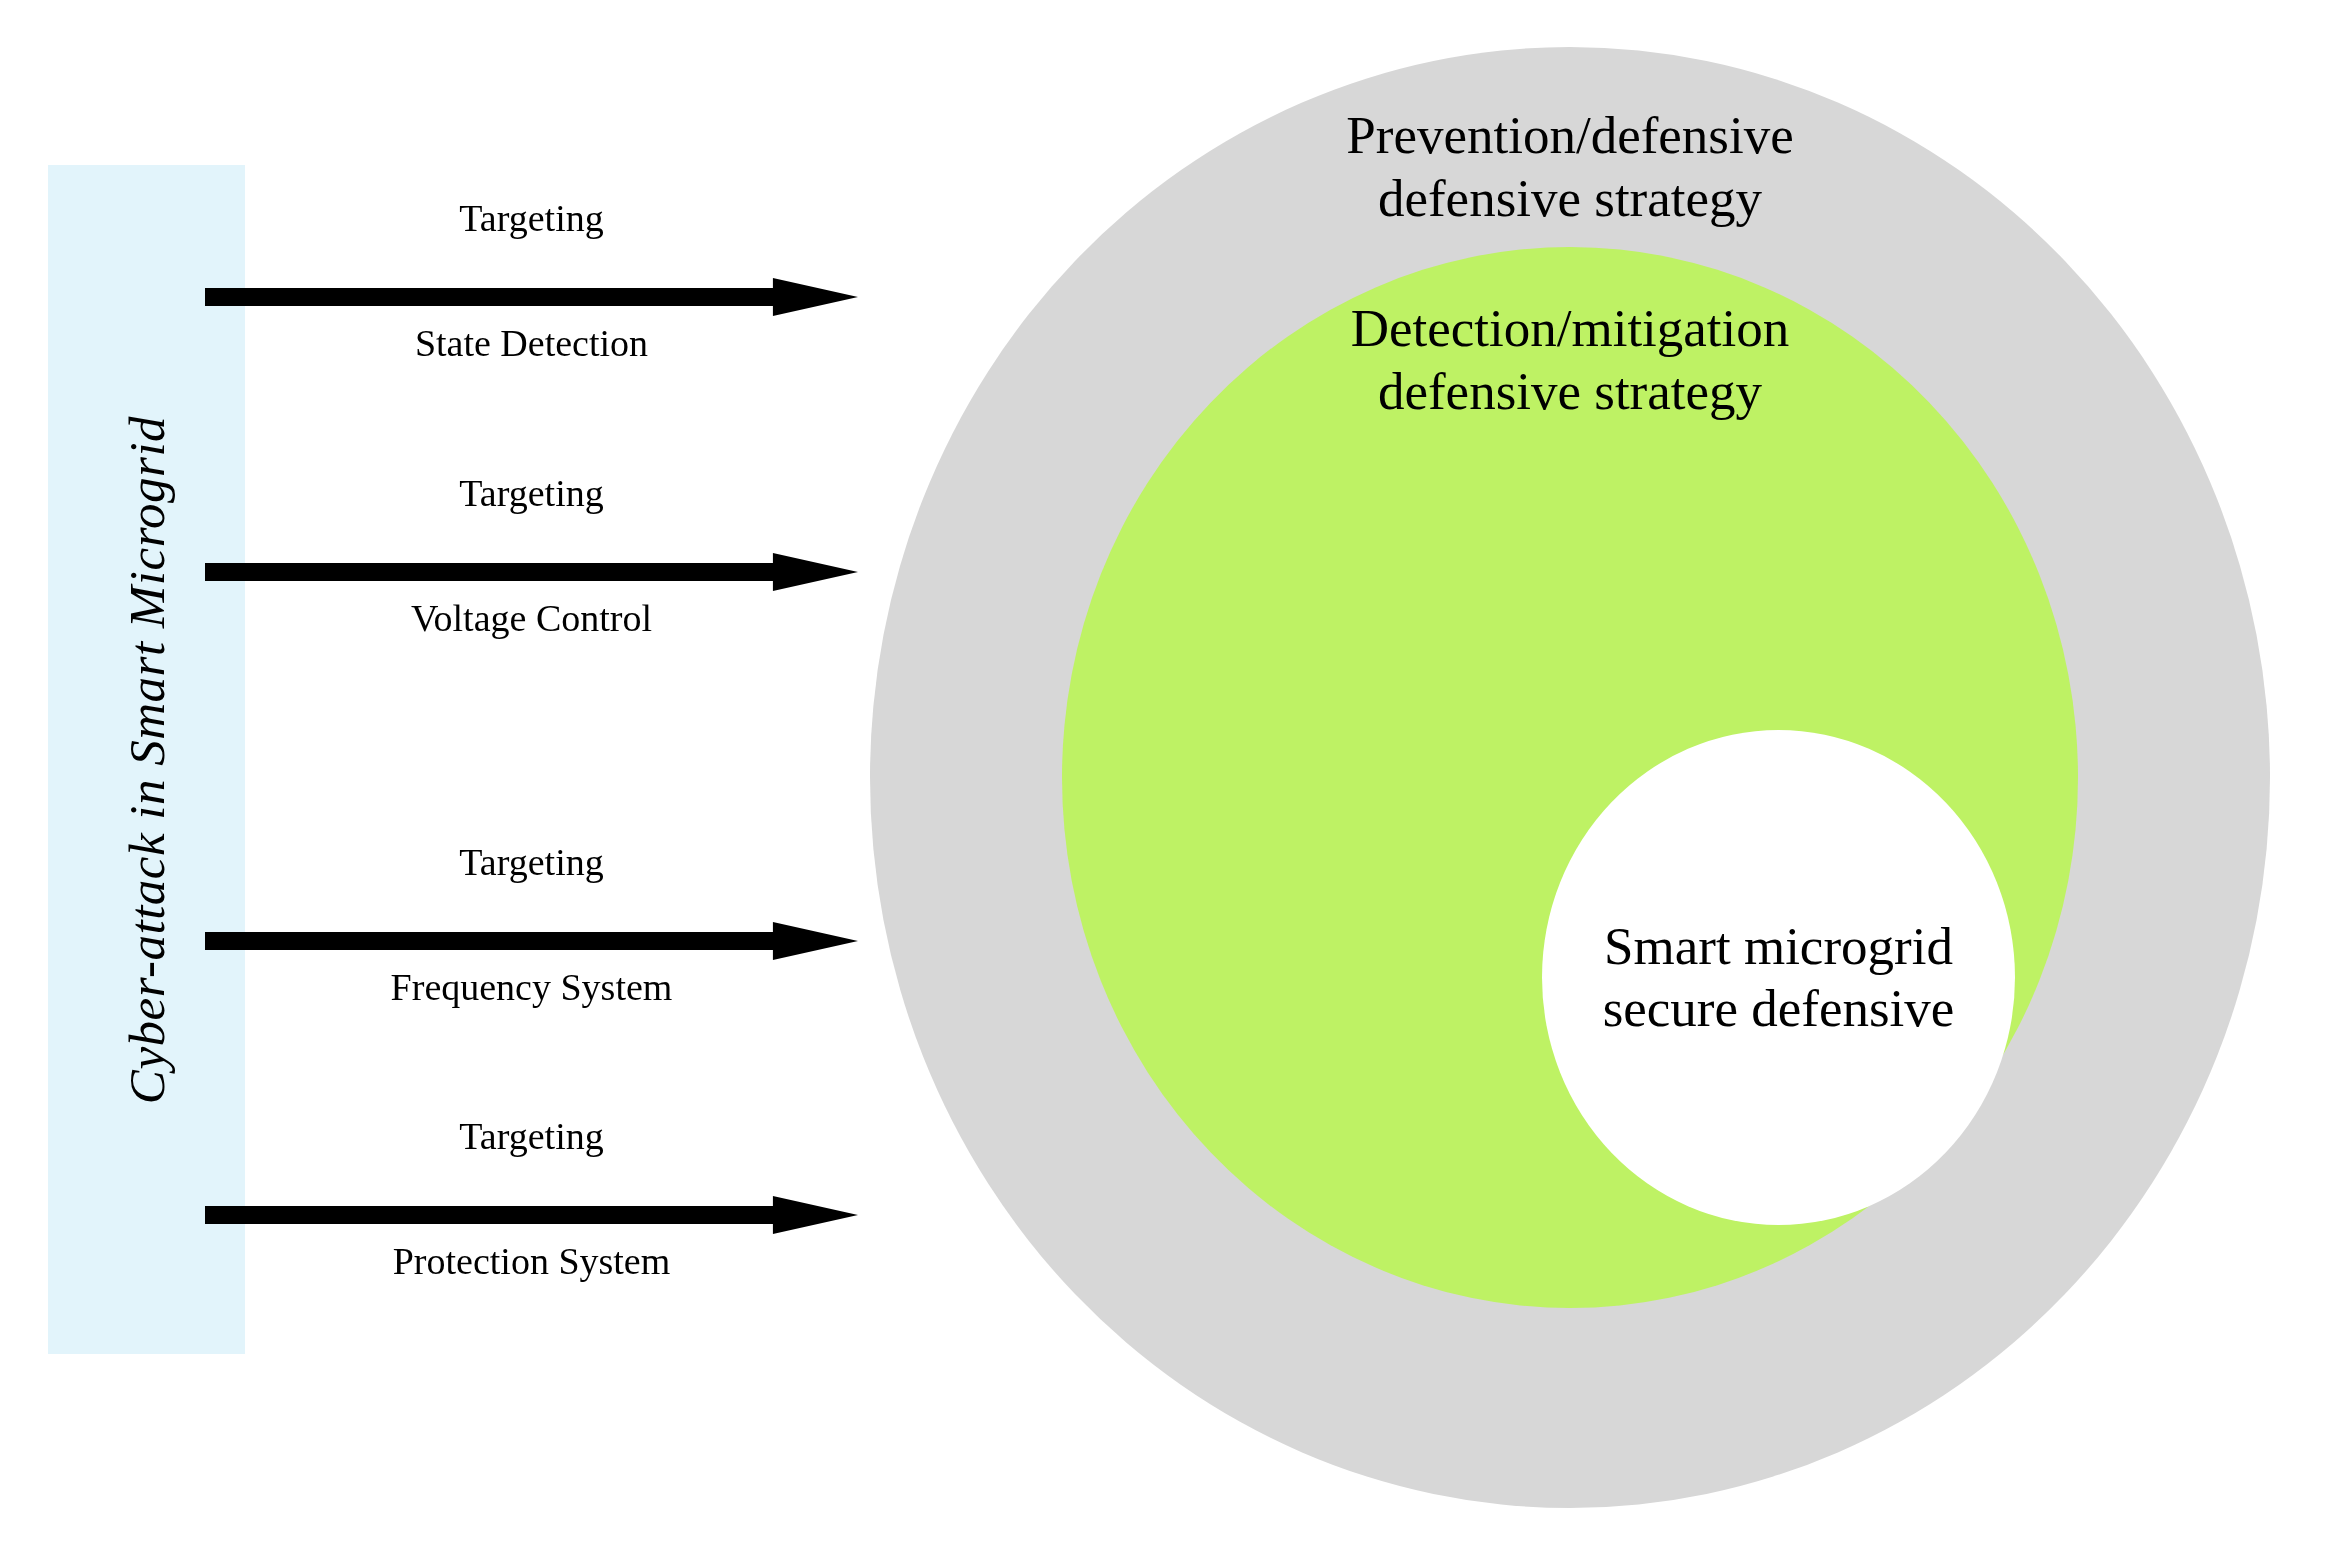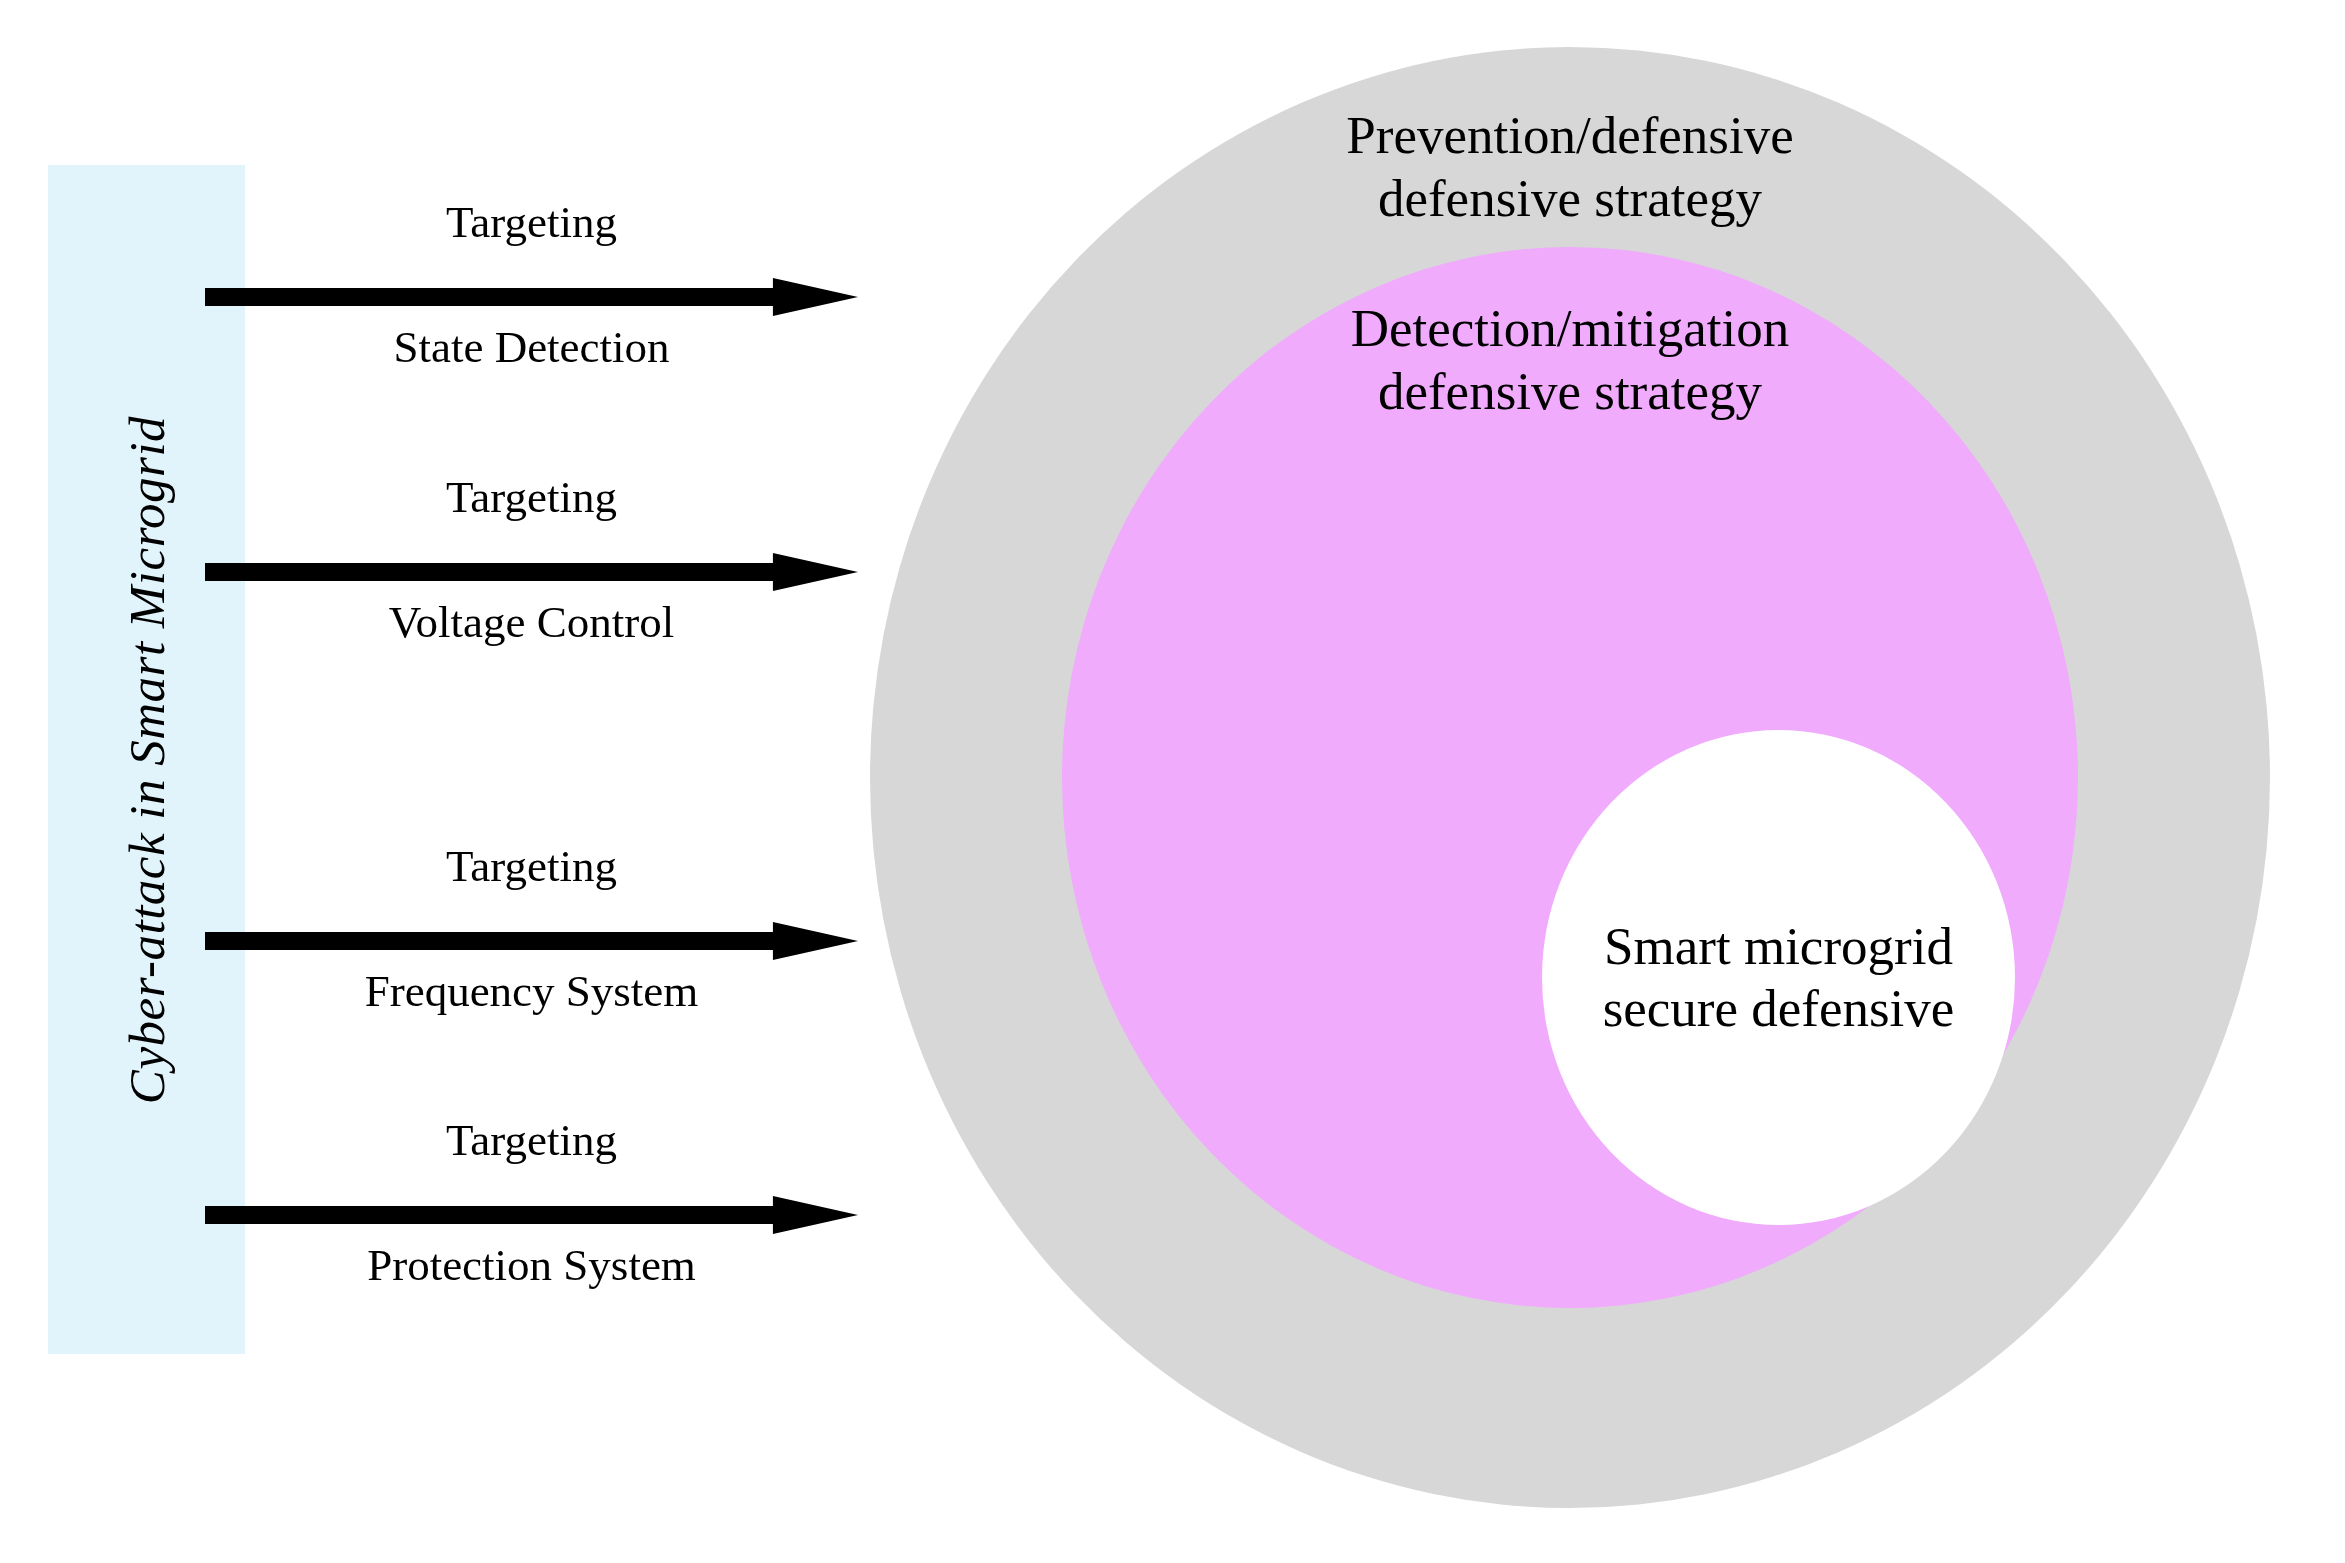--- a/index.html
+++ b/index.html
@@ -48,21 +48,21 @@
     position: absolute;
     left: 205px;
     width: 653px;
   }
   .arrow-label-top,
   .arrow-label-bottom {
     position: absolute;
     left: 0;
     width: 653px;
     text-align: center;
-    font-size: 45px;
+    font-size: 38px;
     line-height: 1.05;
     white-space: nowrap;
     color: #000000;
   }
   .arrow-label-top {
     top: -79px;
   }
   .arrow-label-bottom {
     top: 46px;
   }
@@ -92,21 +92,21 @@
     top: 0;
     width: 1400px;
     height: 1461px;
     background: #d7d7d7;
   }
   .ring-middle {
     left: 192px;
     top: 200px;
     width: 1016px;
     height: 1061px;
-    background: #f0abfc;
+    background: #bef264;
   }
   .ring-inner {
     left: 480px;
     top: 483px;
     width: 473px;
     height: 495px;
     background: #ffffff;
   }
   .ring-label {
     position: absolute;

